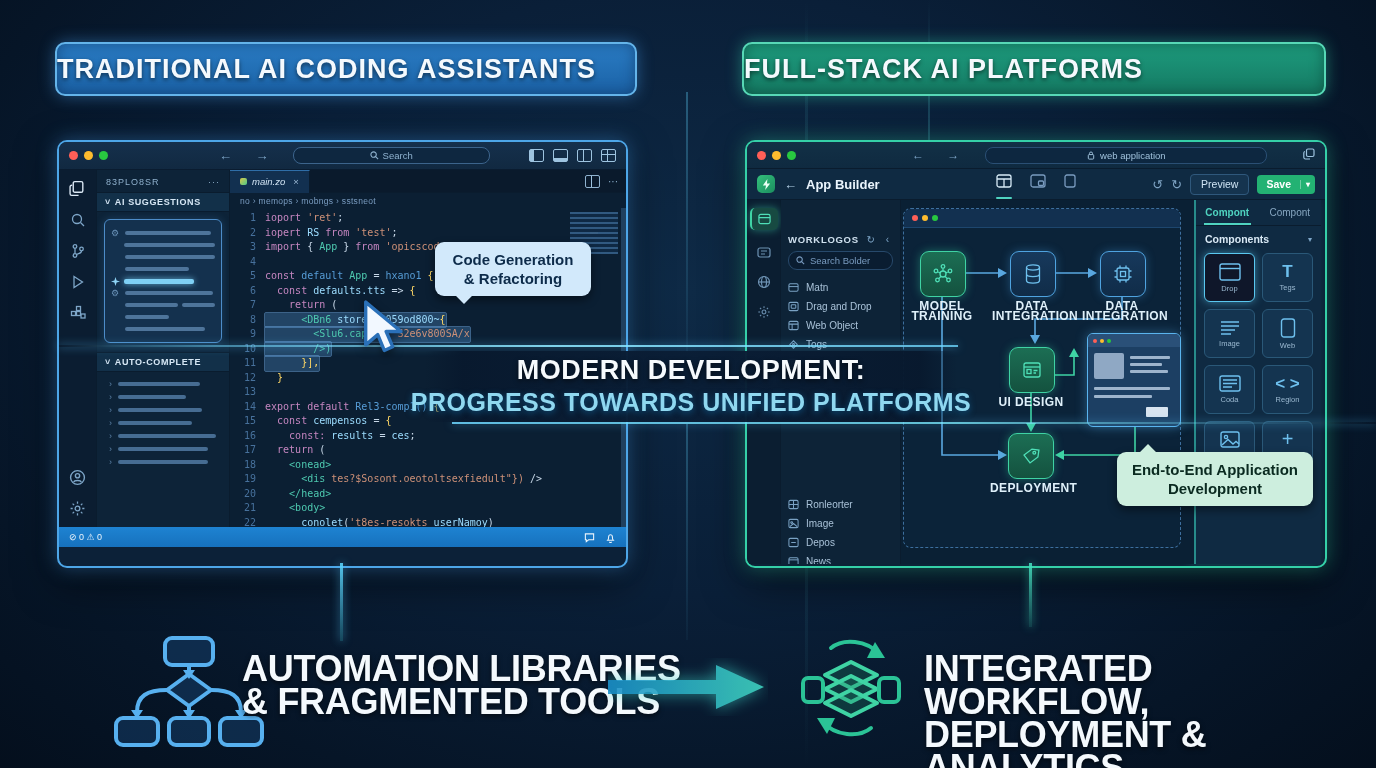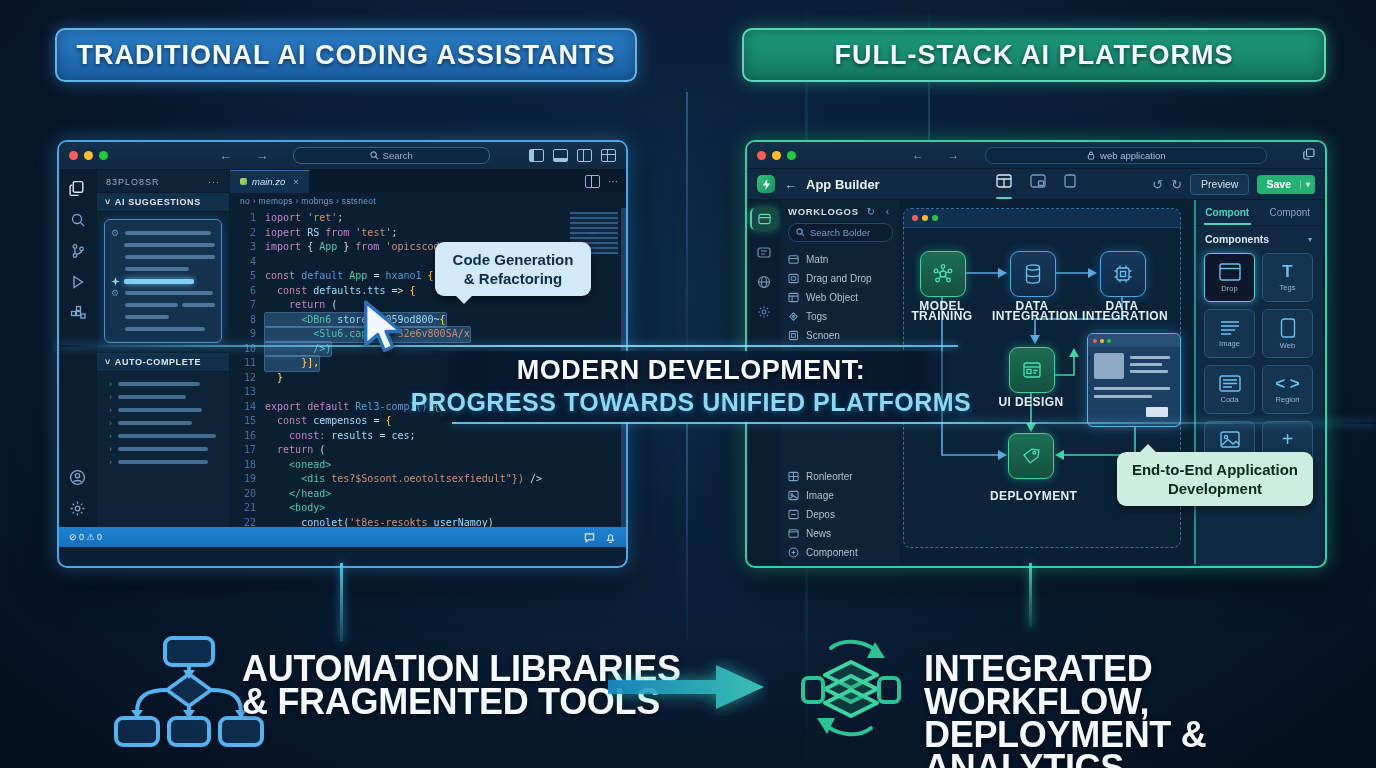--- a/index.html
+++ b/index.html
@@ -14,21 +14,21 @@
   .beam-d{left:928px;top:0;width:2px;height:140px;background:linear-gradient(180deg,rgba(90,220,230,.0),rgba(90,220,230,.22));}
 
   
   .hline,.vline{position:absolute;z-index:20;pointer-events:none;}
   .hl-top{left:58px;top:345px;width:900px;height:2px;background:linear-gradient(90deg,rgba(110,215,255,0),rgba(110,215,255,.55) 18%,rgba(140,230,255,.9) 55%,rgba(110,215,255,.8));box-shadow:0 0 9px rgba(90,200,255,.7);}
   .hl-bot{left:452px;top:422px;width:924px;height:2px;background:linear-gradient(90deg,rgba(110,215,255,.85),rgba(120,230,250,.8) 55%,rgba(110,215,255,.25) 85%,rgba(110,215,255,0));box-shadow:0 0 9px rgba(90,200,255,.6);}
   .vl-left{left:340px;top:563px;width:3px;height:78px;background:linear-gradient(180deg,rgba(90,210,250,.9),rgba(60,200,220,.25));box-shadow:0 0 8px rgba(80,200,250,.6);}
   .vl-right{left:1029px;top:563px;width:3px;height:64px;background:linear-gradient(180deg,rgba(70,220,190,.9),rgba(60,210,180,.2));box-shadow:0 0 8px rgba(60,220,190,.6);}
 
   
-  .banner{position:absolute;top:28px;height:50px;border-radius:10px;display:flex;align-items:center;justify-content:center;z-index:15;
+  .banner{position:absolute;top:42px;height:50px;border-radius:10px;display:flex;align-items:center;z-index:15;
     font-weight:bold;font-size:27px;letter-spacing:1px;color:#f4f9fd;text-shadow:0 2px 4px rgba(0,0,0,.55);}
   .banner-blue{left:55px;width:578px;background:linear-gradient(180deg,#2a7cc4,#1b62a6);border:2px solid #64b4ea;box-shadow:0 0 16px rgba(70,160,240,.45),inset 0 0 14px rgba(10,40,80,.5);}
   .banner-green{left:742px;width:580px;background:linear-gradient(180deg,#1d9b7d,#157a63);border:2px solid #57d8b6;box-shadow:0 0 16px rgba(50,210,170,.45),inset 0 0 14px rgba(6,50,40,.5);}
 
   
   .window{position:absolute;top:140px;width:567px;height:424px;border-radius:10px;z-index:10;overflow:hidden;}
   .ed-win{left:57px;background:#0c2138;border:2px solid #4da6e8;box-shadow:0 0 20px rgba(70,160,240,.4),0 14px 40px rgba(0,0,0,.55);}
   .bl-win{left:745px;width:578px;background:#0c2337;border:2px solid #35d0a8;box-shadow:0 0 20px rgba(50,210,170,.4),0 14px 40px rgba(0,0,0,.55);}
   .tl{width:9px;height:9px;border-radius:50%;display:inline-block;margin-right:6px;}
   .tl-r{background:#ff5f57}.tl-y{background:#febc2e}.tl-g{background:#28c840}
@@ -114,21 +114,21 @@
   .ur{color:#7da2c2;font-size:13px;}
   .btn-preview{height:19px;padding:0 10px;border-radius:4px;background:#15344f;border:1px solid #2f587c;color:#cfe4f4;font-size:10.5px;display:flex;align-items:center;}
   .btn-save{height:19px;border-radius:4px;background:#23b273;color:#fff;font-weight:bold;font-size:10.5px;display:flex;align-items:center;overflow:hidden;}
   .btn-save .s-main{padding:0 9px;}
   .btn-save .s-caret{padding:0 5px;border-left:1px solid rgba(255,255,255,.35);font-size:8px;}
 
   .bl-body{display:grid;grid-template-columns:34px 120px 293px 127px;height:364px;}
   .rail{background:#0b1e31;border-right:1px solid #0a1c2e;display:flex;flex-direction:column;align-items:center;padding-top:8px;gap:16px;}
   .rail-active{width:26px;height:22px;border-radius:5px;background:#174a42;border-left:2px solid #3fd3a4;display:flex;align-items:center;justify-content:center;box-shadow:0 0 8px rgba(60,210,170,.5);}
   .bpanel{background:#0d2337;border-right:1px solid #0a1c2e;padding:6px 7px;font-size:10px;color:#a9c2d8;overflow:hidden;}
-  .bp-head{display:flex;align-items:center;color:#cfe0ee;font-weight:bold;font-size:9.5px;letter-spacing:.7px;margin-bottom:6px;}
+  .bp-head{display:flex;align-items:center;color:#cfe0ee;font-weight:bold;font-size:9.5px;letter-spacing:.7px;margin-bottom:6px;margin-top:28px;}
   .bp-head .hicons{margin-left:auto;color:#7ea6c8;font-weight:normal;letter-spacing:4px;font-size:10px;}
   .bp-search{height:17px;border-radius:9px;background:#0a1d31;border:1px solid #27496b;color:#7a9cc0;display:flex;align-items:center;gap:5px;padding:0 7px;margin-bottom:8px;font-size:9.5px;}
   .bp-item{display:flex;align-items:center;gap:7px;height:19px;color:#a9c2d8;}
   .bp-gap{height:122px;}
 
   .bcanvas{position:relative;background:#0a2034;overflow:hidden;}
   .dashed-box{position:absolute;left:2px;top:8px;width:276px;height:338px;border:1.5px dashed #3d6f9e;border-radius:8px;background:rgba(14,42,70,.35);}
   .mini-bar{height:18px;background:#123050;border-bottom:1px solid #1d466e;border-radius:7px 7px 0 0;display:flex;align-items:center;padding:0 8px;}
   .mini-bar .tl{width:6px;height:6px;margin-right:4px;}
   .node{position:absolute;width:44px;height:44px;border-radius:9px;display:flex;align-items:center;justify-content:center;}
@@ -623,21 +623,21 @@
             <div>DATA</div>
               <div>INTEGRATION</div>
           </div>
           <div class="node-label" style="left:178px;top:92px">
             <div>DATA</div>
               <div>INTEGRATION</div>
           </div>
           <div class="node-label" style="left:87px;top:188px">
             <div>UI DESIGN</div>
           </div>
-          <div class="node-label" style="left:86px;top:282px">
+          <div class="node-label" style="left:86px;top:274px">
             <div>DEPLOYMENT</div>
           </div>
 
           <div class="prev-card">
             <div class="pc-bar">
               <span class="pc-dot" style="background:#ff5f57"></span>
                 <span class="pc-dot" style="background:#febc2e"></span>
                 <span class="pc-dot" style="background:#28c840"></span>
             </div>
             <div class="pc-body">

